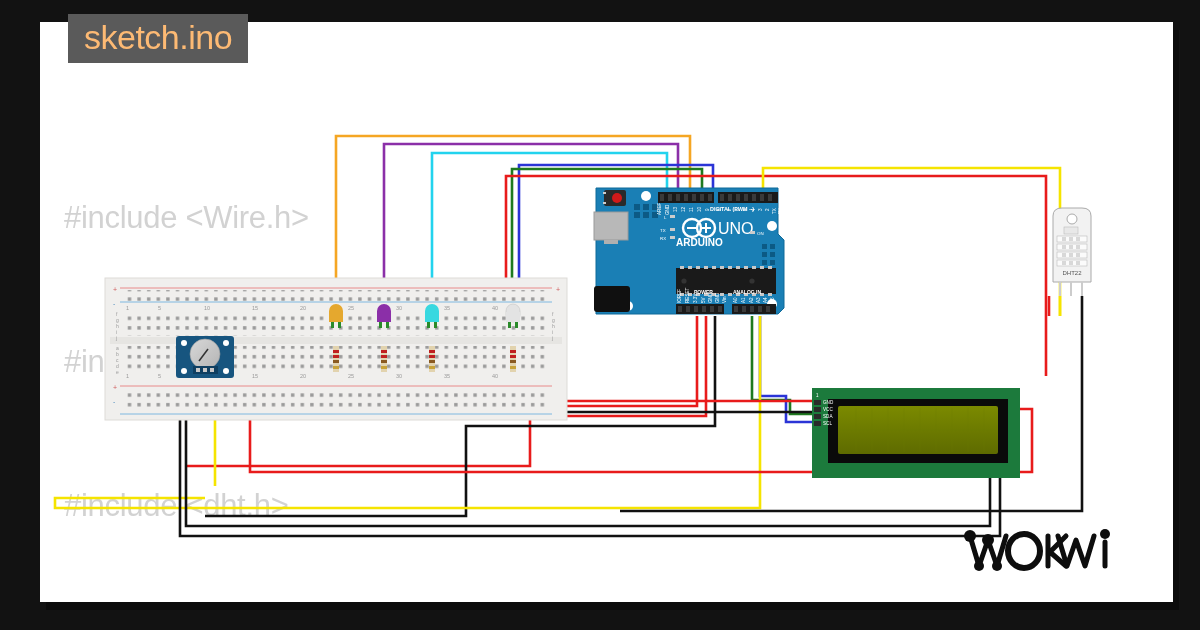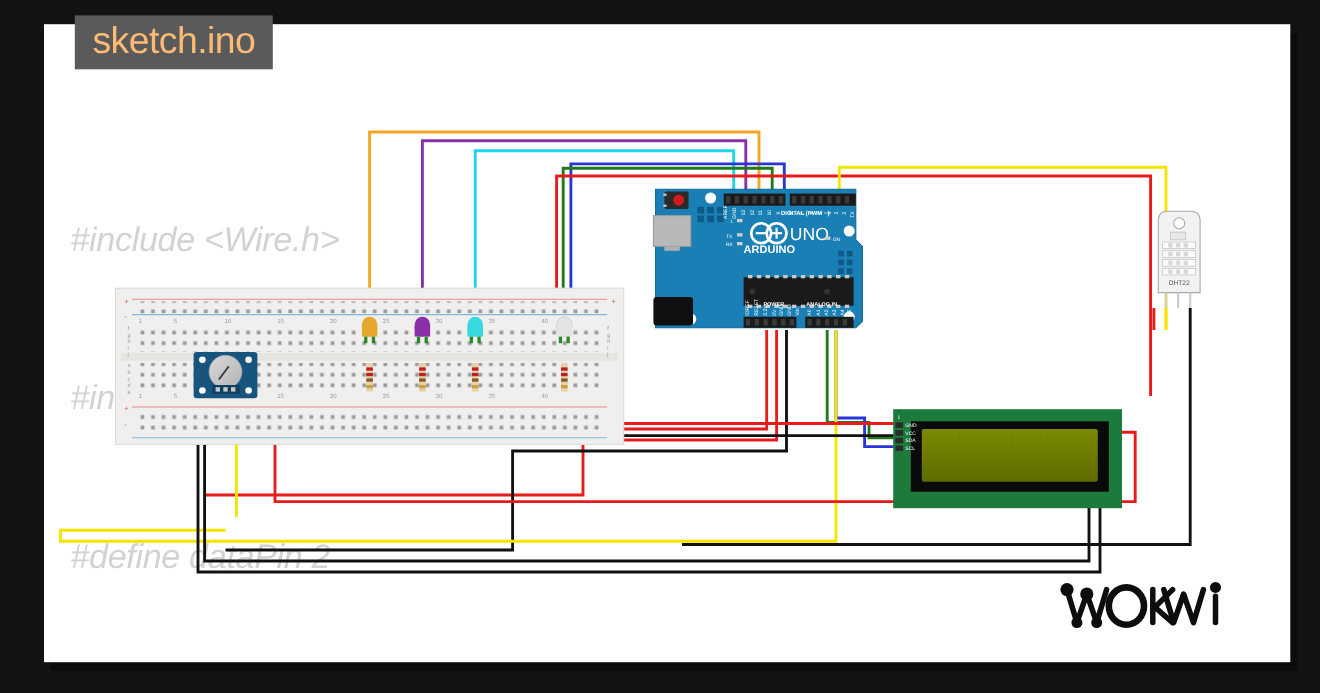--- a/index.html
+++ b/index.html
@@ -24,41 +24,42 @@
     z-index:60;
   }
 
   
   #code {
     position:absolute; left:64px; top:98px; width:640px;
     color:#d2d2d2; font-size:31px; line-height:48px;
     white-space:pre; z-index:2; font-family:"Liberation Sans", sans-serif;
     letter-spacing:-0.3px;
   }
-  #code .ln { display:block; height:48px;font-style:italic; }
+  #code .ln { display:block; height:48px; }
 
   
-  #diagram { position:absolute; inset:0; z-index:10; }
+  #diagram { position:absolute; inset:0; z-index:10;margin-top:16px; }
   #diagram svg { position:absolute; left:0; top:0; }
 
   
   #logo { position:absolute; left:962px; top:524px; z-index:40; }
 
   .nosel { user-select:none; }
 </style>
 </head>
 <body>
 
 <div id="stage">
 
   <div id="sheet"></div>
 
   <div id="code" class="nosel">
     <span class="ln">#include &lt;Wire.h&gt;</span>
     <span class="ln">#include &lt;LiquidCrystal_I2C.h&gt;</span>
+    <span class="ln">#include &lt;dht.h&gt;</span>
     <span class="ln">#define dataPin 2</span>
     
     
     
     
     
     
     
   </div>
 

